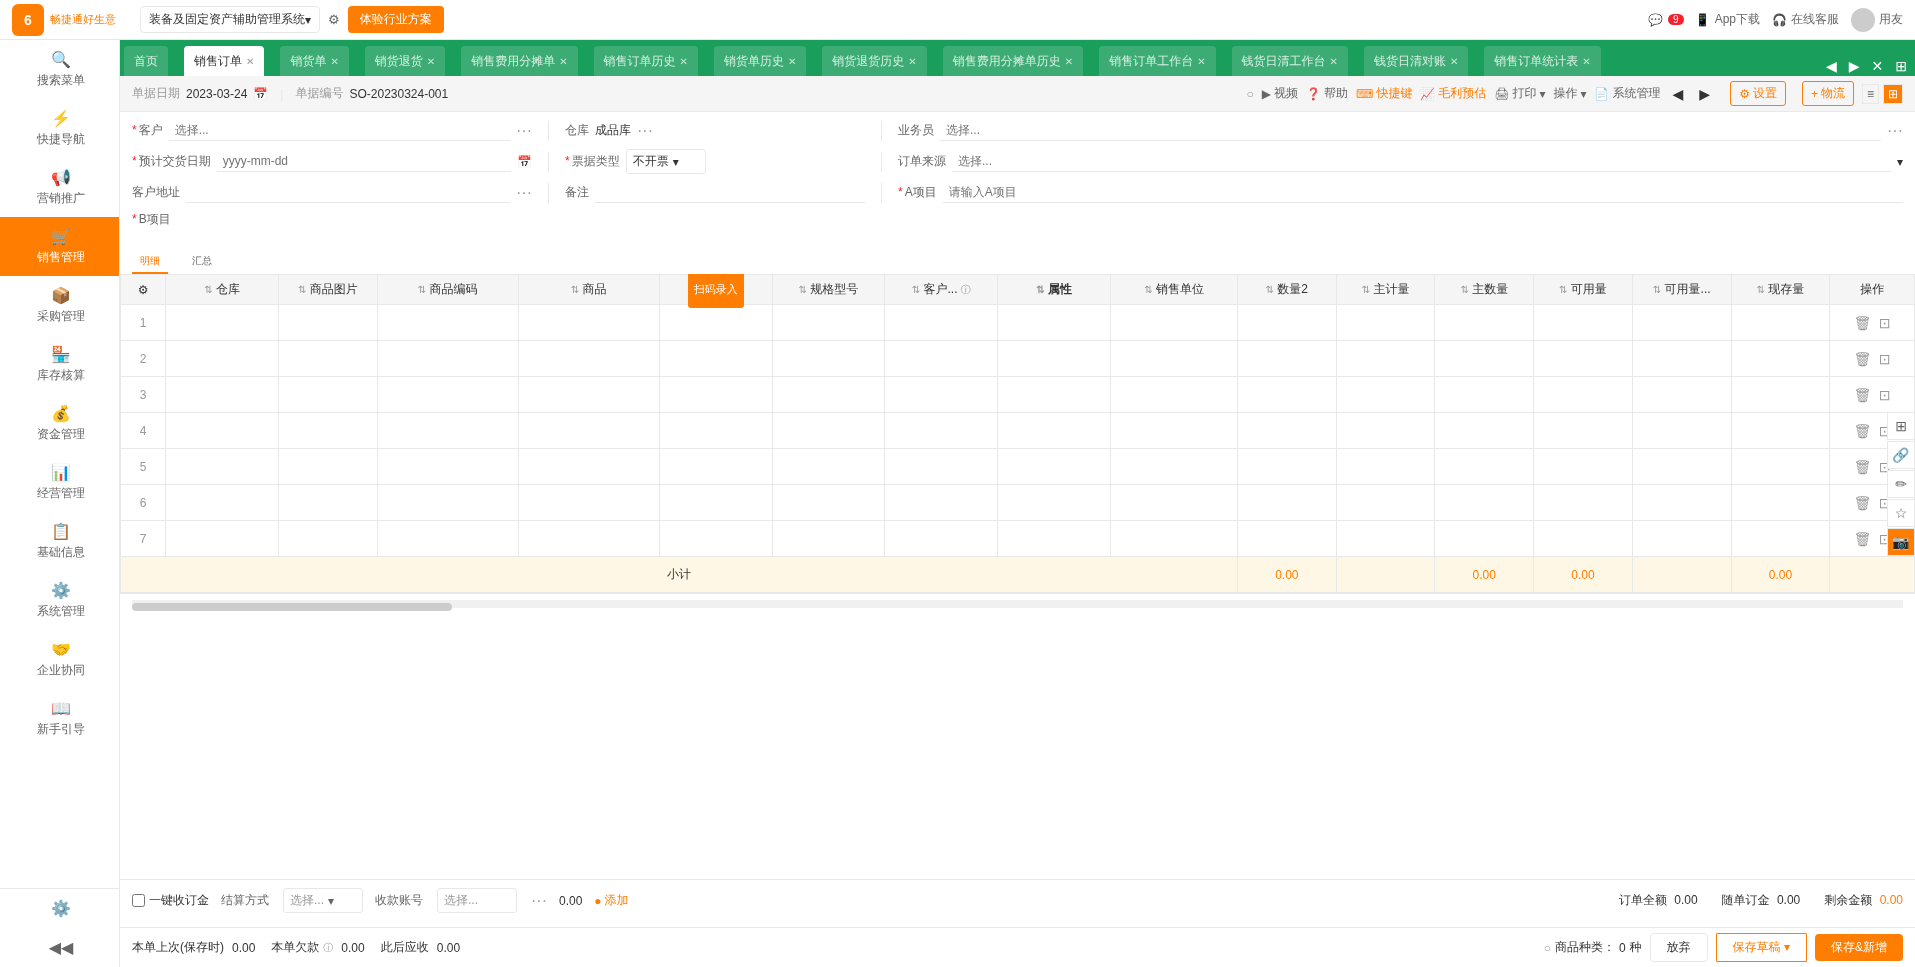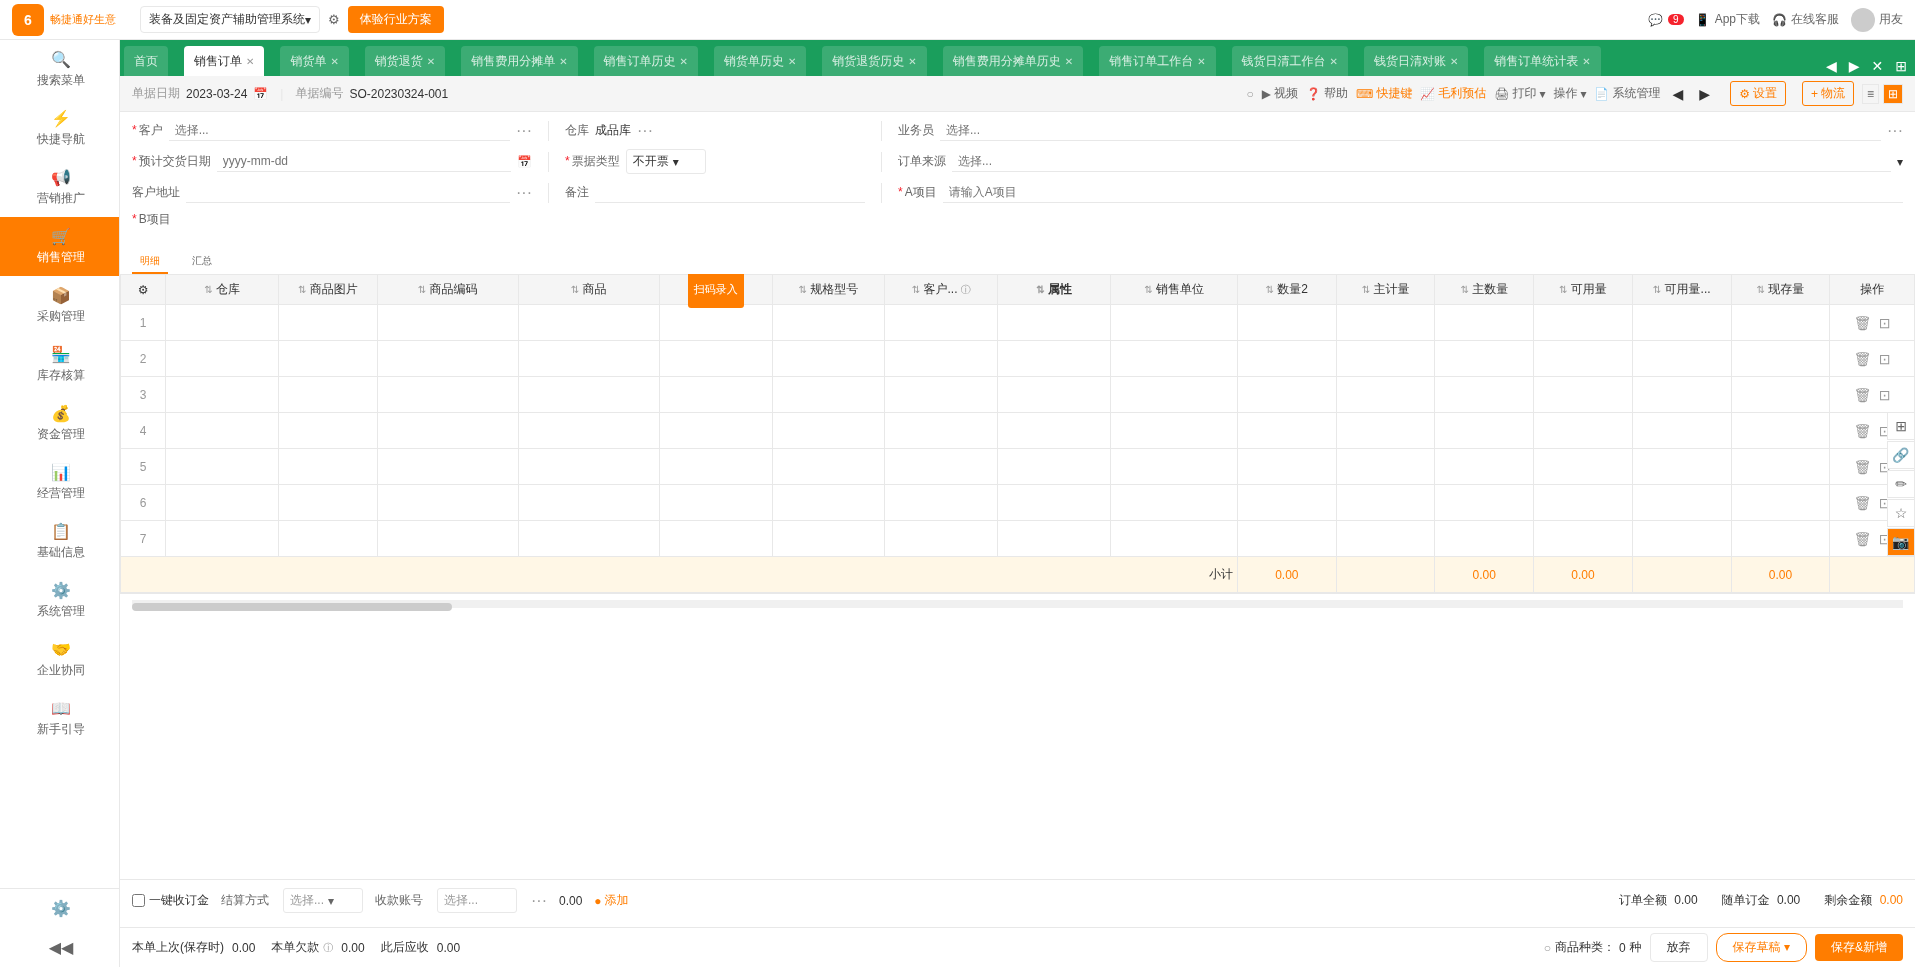--- a/index.html
+++ b/index.html
@@ -79,21 +79,21 @@
     .footer-checkbox { display: flex; align-items: center; gap: 4px; cursor: pointer; font-size: 12px; }
     .footer-field { display: flex; align-items: center; gap: 14px; font-size: 12px; color: #666; }
     .footer-amount { color: #333; font-weight: 500; }
     .add-btn { display: flex; align-items: center; gap: 3px; color: #ff7d00; cursor: pointer; font-size: 12px; }
 
     
     .bottom-bar { height: 40px; background: #fff; border-top: 1px solid #e8e8e8; display: flex; align-items: center; padding: 0 12px; gap: 16px; font-size: 12px; }
     .bottom-info { display: flex; align-items: center; gap: 4px; }
     .bottom-right { margin-left: auto; display: flex; align-items: center; gap: 8px; }
     .btn-discard { border: 1px solid #e8e8e8; background: white; padding: 5px 16px; border-radius: 4px; cursor: pointer; color: #333; font-size: 12px; }
-    .btn-save-draft { border: 1px solid #ff7d00; background: white; padding: 5px 16px; border-radius: 12px; cursor: pointer; color: #ff7d00; font-size: 12px; }
+    .btn-save-draft { border: 1px solid #ff7d00; background: white; padding: 5px 16px; border-radius: 1px; cursor: pointer; color: #ff7d00; font-size: 12px; }
     .btn-save-new { background: #ff7d00; color: white; border: none; padding: 5px 16px; border-radius: 4px; cursor: pointer; font-size: 12px; }
 
     
     .right-float { position: fixed; right: 0; top: 50%; transform: translateY(-50%); display: flex; flex-direction: column; gap: 2px; }
     .float-btn { width: 28px; height: 28px; background: #fff; border: 1px solid #e8e8e8; display: flex; align-items: center; justify-content: center; cursor: pointer; font-size: 14px; color: #666; }
     .float-btn.orange { background: #ff7d00; color: white; }
 
     
     ::-webkit-scrollbar { width: 6px; height: 6px; }
     ::-webkit-scrollbar-track { background: #f1f1f1; }
@@ -623,21 +623,21 @@
       <td></td>
       <td></td>
       <td style="white-space:nowrap;">
         <span class="delete-icon">🗑</span>
         <span class="copy-icon" style="margin-left:4px;">⊡</span>
       </td>
     </tr>
           </tbody>
         <tfoot>
           <tr class="subtotal-row">
-            <td colspan="10" style="text-align:right;">小计</td>
+            <td colspan="10" style="text-align:center;">小计</td>
             <td><span class="subtotal-value">0.00</span></td>
             <td></td>
             <td><span class="subtotal-value">0.00</span></td>
             <td><span class="subtotal-value">0.00</span></td>
             <td></td>
             <td><span class="subtotal-value">0.00</span></td>
             <td></td>
           </tr>
         </tfoot>
       </table>

